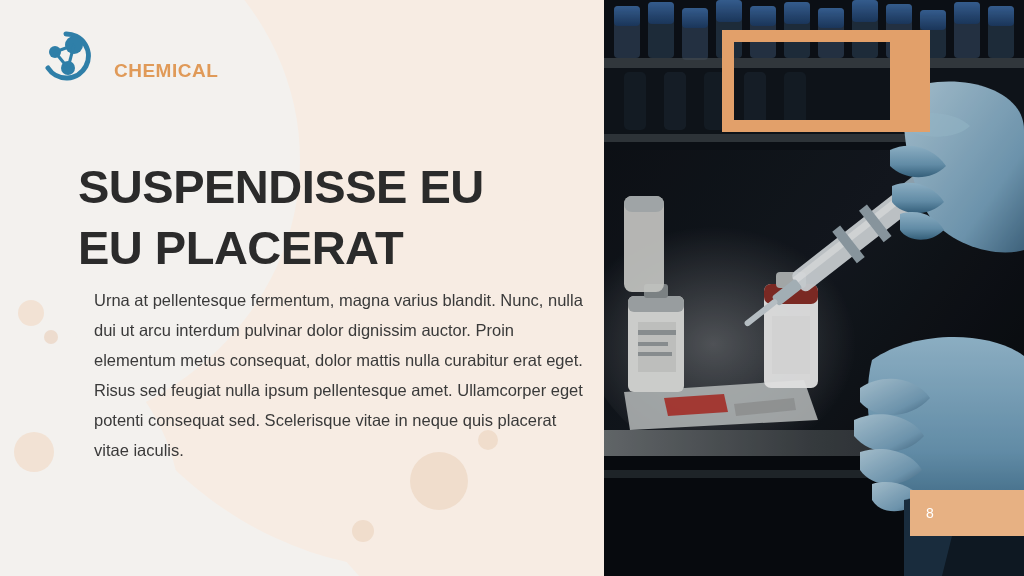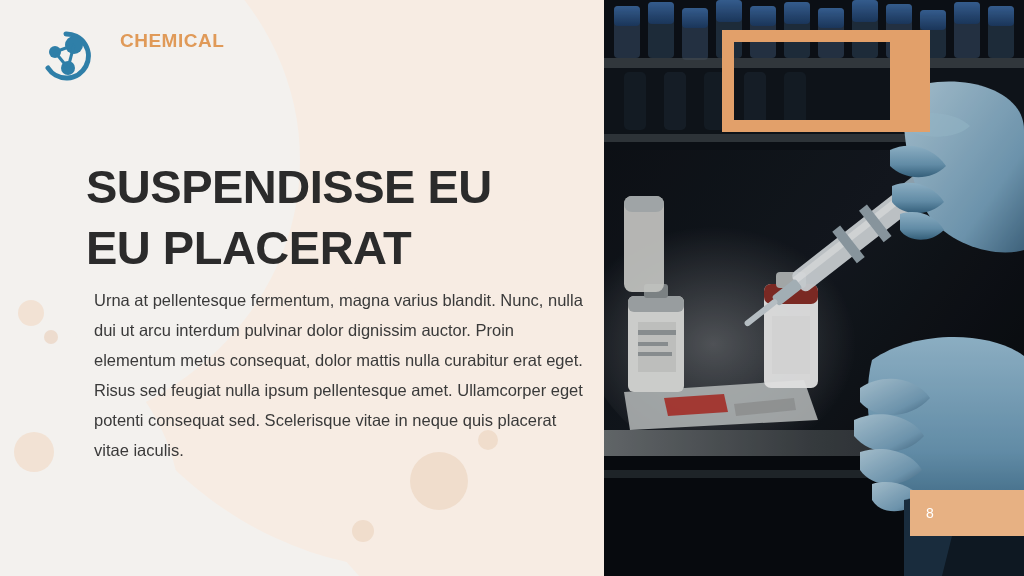--- a/index.html
+++ b/index.html
@@ -77,22 +77,22 @@
   .dot.d4 { left: 410px; top: 452px; width: 58px; height: 58px; background:#f0ddcc; }
   .dot.d5 { left: 478px; top: 430px; width: 20px; height: 20px; background:#f0ddcc; }
   .dot.d6 { left: 352px; top: 520px; width: 22px; height: 22px; background:#f0ddcc; }
 
   
   .logo {
     position: absolute;
     left: 38px;
     top: 28px;
     display: flex;
-    align-items: flex-start;
-    gap: 26px;
+    align-items: flex-end;
+    gap: 20px;
   }
   .logo-mark { width: 56px; height: 56px; display:block; }
   .logo-text {
     font-weight: bold;
     font-size: 19px;
     letter-spacing: 0.5px;
     line-height: 1.35;
     color: #e09a58;
     text-transform: uppercase;
   }
@@ -102,21 +102,20 @@
     position: absolute;
     left: 78px;
     top: 126px;
     width: 480px;
     font-size: 47px;
     font-weight: bold;
     line-height: 1.28;
     letter-spacing: -0.5px;
     color: #2b2b2b;
     text-transform: uppercase;
-    margin-left: 8px;
   }
 
   
   .body-copy {
     position: absolute;
     left: 94px;
     top: 268px;
     width: 492px;
     font-size: 16.5px;
     line-height: 1.82;

